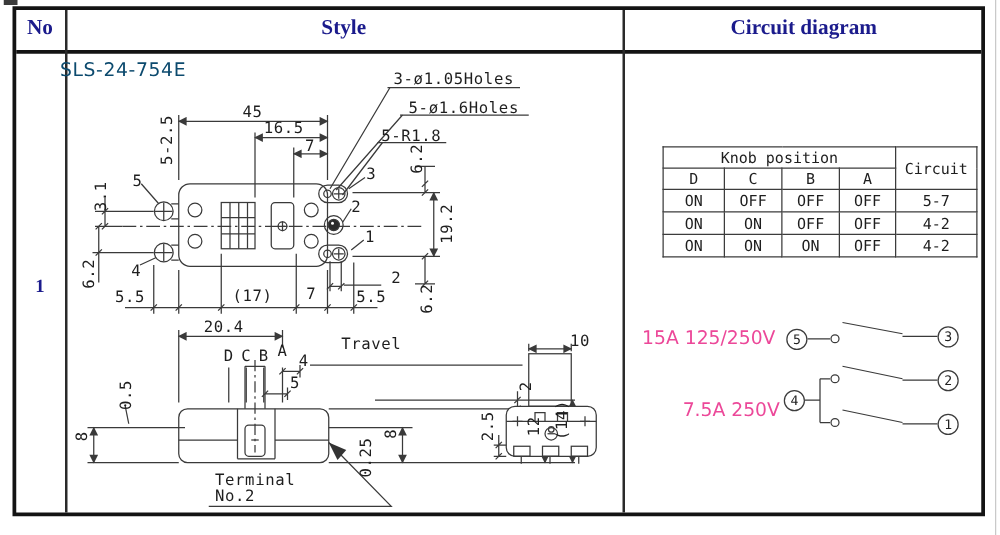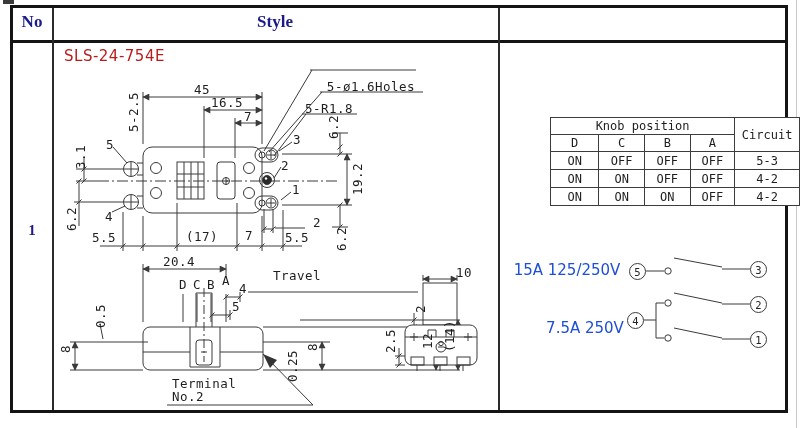--- a/index.html
+++ b/index.html
@@ -12,49 +12,50 @@
   .edge-right{position:absolute;top:0;bottom:0;right:3px;width:1px;background:#c9c9c9;}
   .artifact{position:absolute;left:3px;top:0;width:11px;height:4px;background:#3a3a3a;}
   .hdr{position:absolute;transform:translate(-50%,-50%);
        font:bold 17px "Liberation Serif",serif;color:#1b1b8c;white-space:nowrap;}
   .rowno{position:absolute;transform:translate(-50%,-50%);
        font:bold 15px "Liberation Serif",serif;color:#1b1b8c;}
   .lbl{position:absolute;transform:translate(-50%,-50%);
        font:12.5px "DejaVu Sans Mono",monospace;color:#1e1e1e;white-space:nowrap;letter-spacing:.5px;}
   .rot{transform:translate(-50%,-50%) rotate(-90deg);}
   .lbl-left{transform:none;}
-  .model{position:absolute;left:64px;top:47px;font:15px "DejaVu Sans",sans-serif;
-         color:#b91c1c;letter-spacing:.5px;}
+  .model{position:absolute;left:48px;top:47px;font:15px "DejaVu Sans",sans-serif;
+         color:#0c4a6e;letter-spacing:.5px;}
   .rating{position:absolute;transform:translate(-50%,-50%);
-          font:15px "DejaVu Sans",sans-serif;color:#1d4ed8;white-space:nowrap;}
+          font:15px "DejaVu Sans",sans-serif;color:#ec4899;white-space:nowrap;}
   .node{position:absolute;width:17px;height:17px;border:1.2px solid #3c3c3c;border-radius:50%;
         display:flex;align-items:center;justify-content:center;
         font:10.5px "DejaVu Sans Mono",monospace;color:#222;background:#fff;box-sizing:border-box;}
   .ktable{position:absolute;left:530px;top:117px;border-collapse:collapse;
-          font:12px "DejaVu Sans Mono",monospace;color:#1e1e1e;background:#fff;margin-left:20px;}
+          font:12px "DejaVu Sans Mono",monospace;color:#1e1e1e;background:#fff;}
   .ktable td{border:1.2px solid #3c3c3c;text-align:center;padding:0 2px;height:16px;white-space:nowrap;}
   .ktable td.dr{height:17px;}
   svg.draw{position:absolute;left:0;top:0;}
 </style>
 </head>
 <body>
 
 <div class="page">
 
   <div class="artifact"></div>
   <div class="edge-right"></div>
 
   <div class="frame">
     <div class="hline"></div>
     <div class="vline" style="left:39px"></div>
     <div class="vline" style="left:485px"></div>
   </div>
 
   <span class="hdr" style="left:32px;top:22px">No</span>
   <span class="hdr" style="left:275px;top:22px">Style</span>
+  <span class="hdr" style="left:643px;top:22px">Circuit diagram</span>
   <span class="rowno" style="left:32px;top:230px">1</span>
 
   <svg class="draw" width="800" height="428" viewBox="0 0 800 428">
     <defs>
       <marker id="ar" viewBox="0 0 10 10" refX="9" refY="5" markerWidth="9" markerHeight="7" orient="auto-start-reverse">
         <path d="M0,0 L10,5 L0,10 z" fill="#3a3a3a"></path>
       </marker>
     </defs>
 
     <g stroke="#3a3a3a" stroke-width="1" fill="none">
@@ -162,20 +163,21 @@
       <path d="M750,304H722 M722,303L674,293"></path>
       <circle cx="668" cy="303" r="3.2" fill="#fff"></circle>
       <path d="M750,339H722 M722,338L674,328"></path>
       <circle cx="668" cy="338" r="3.2" fill="#fff"></circle>
       <path d="M644,320H656 M656,303V338 M656,303H664 M656,338H664"></path>
     </g>
   </svg>
 
   <span class="model">SLS-24-754E</span>
 
+  <span class="lbl" style="left:363px;top:63px">3-ø1.05Holes</span>
   <span class="lbl" style="left:371px;top:86px">5-ø1.6Holes</span>
   <span class="lbl" style="left:329px;top:108px">5-R1.8</span>
   <span class="lbl" style="left:202px;top:89px">45</span>
   <span class="lbl" style="left:227px;top:102px">16.5</span>
   <span class="lbl" style="left:248px;top:116px">7</span>
   <span class="lbl rot" style="left:133px;top:112px">5-2.5</span>
   <span class="lbl" style="left:110px;top:144px">5</span>
   <span class="lbl" style="left:109px;top:216px">4</span>
   <span class="lbl rot" style="left:80px;top:157px">3.1</span>
   <span class="lbl rot" style="left:71px;top:219px">6.2</span>
@@ -222,21 +224,21 @@
       <td style="width:44px">D</td>
       <td style="width:41px">C</td>
       <td style="width:41px">B</td>
       <td style="width:40px">A</td>
     </tr>
     <tr>
       <td class="dr">ON</td>
       <td class="dr">OFF</td>
       <td class="dr">OFF</td>
       <td class="dr">OFF</td>
-      <td class="dr">5-3</td>
+      <td class="dr">5-7</td>
     </tr>
     <tr>
       <td class="dr">ON</td>
       <td class="dr">ON</td>
       <td class="dr">OFF</td>
       <td class="dr">OFF</td>
       <td class="dr">4-2</td>
     </tr>
     <tr>
       <td class="dr">ON</td>

